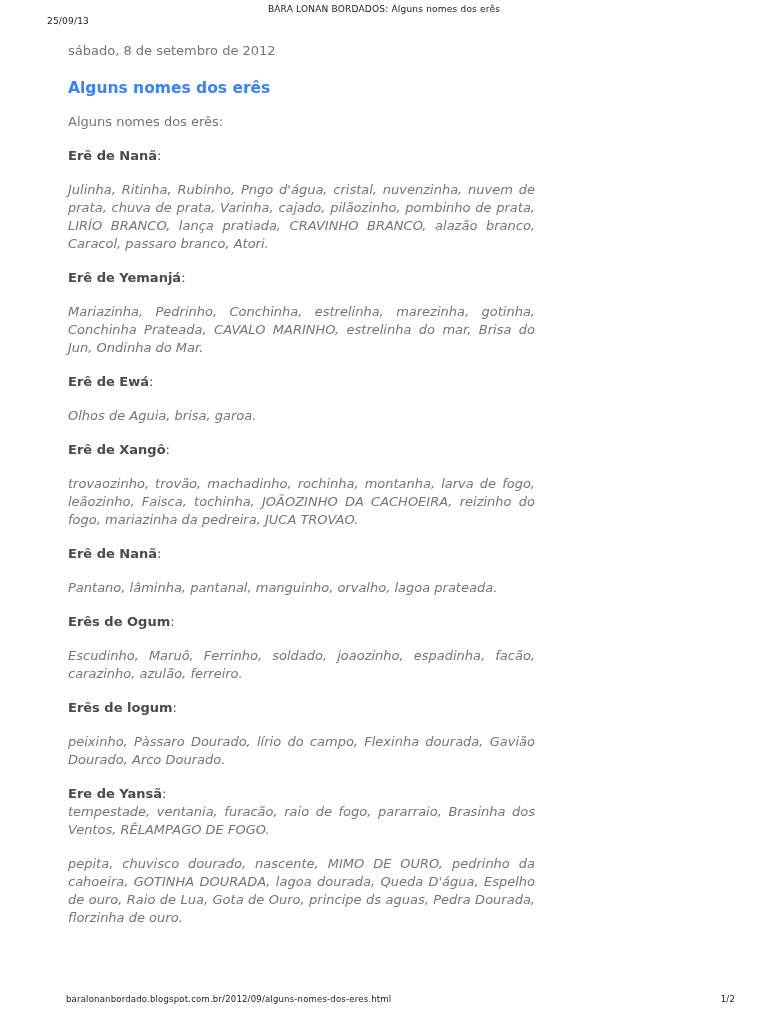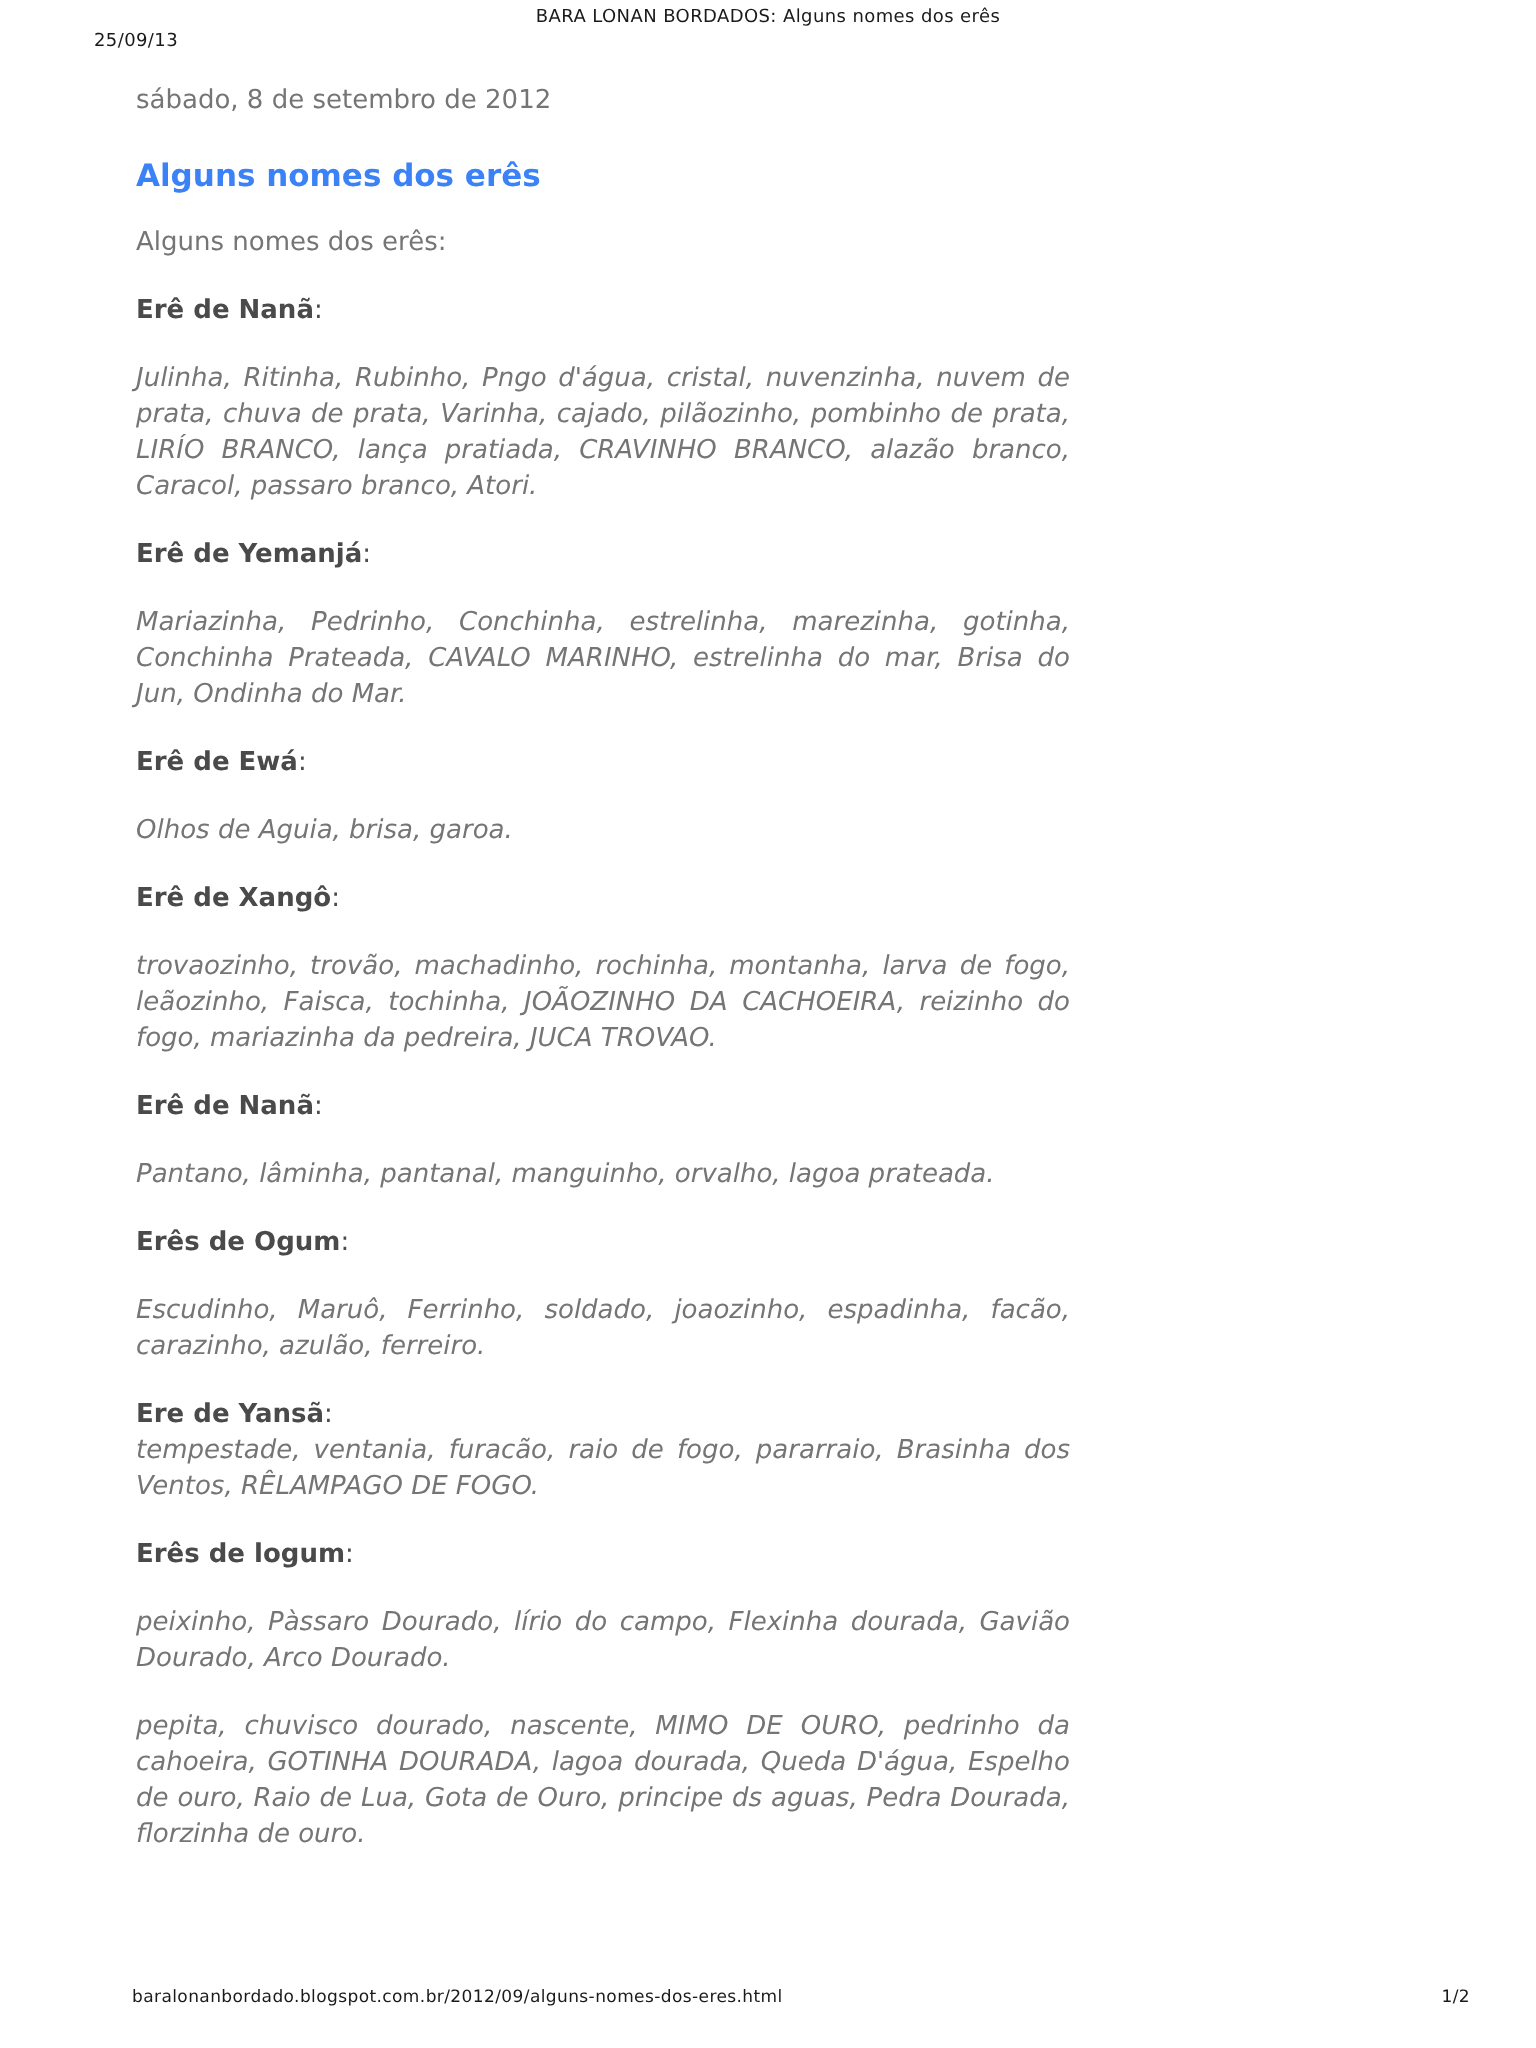--- a/index.html
+++ b/index.html
@@ -100,28 +100,28 @@
   <div class="section">
     <p class="section-heading"><b>Erê de Nanã</b><span>:</span></p>
     <p class="section-body">Pantano, lâminha, pantanal, manguinho, orvalho, lagoa prateada.</p>
   </div>
 
   <div class="section">
     <p class="section-heading"><b>Erês de Ogum</b><span>:</span></p>
     <p class="section-body">Escudinho, Maruô, Ferrinho, soldado, joaozinho, espadinha, facão, carazinho, azulão, ferreiro.</p>
   </div>
 
+  <div class="section">
+    <p class="section-heading"><b>Erês de logum</b><span>:</span></p>
+    <p class="section-body">peixinho, Pàssaro Dourado, lírio do campo, Flexinha dourada, Gavião Dourado, Arco Dourado.</p>
+  </div>
+
   <div class="section inline">
     <p class="section-heading"><b>Ere de Yansã</b><span>:</span></p>
     <p class="section-body">tempestade, ventania, furacão, raio de fogo, pararraio, Brasinha dos Ventos, RÊLAMPAGO DE FOGO.</p>
-  </div>
-
-  <div class="section">
-    <p class="section-heading"><b>Erês de logum</b><span>:</span></p>
-    <p class="section-body">peixinho, Pàssaro Dourado, lírio do campo, Flexinha dourada, Gavião Dourado, Arco Dourado.</p>
   </div>
 
   <div class="section">
     <p class="section-body">pepita, chuvisco dourado, nascente, MIMO DE OURO, pedrinho da cahoeira, GOTINHA DOURADA, lagoa dourada, Queda D'água, Espelho de ouro, Raio de Lua, Gota de Ouro, principe ds aguas, Pedra Dourada, florzinha de ouro.</p>
   </div>
 </div>
 </div>
 
 <div class="print-meta footer-url">baralonanbordado.blogspot.com.br/2012/09/alguns-nomes-dos-eres.html</div>
 <div class="print-meta footer-page">1/2</div>

